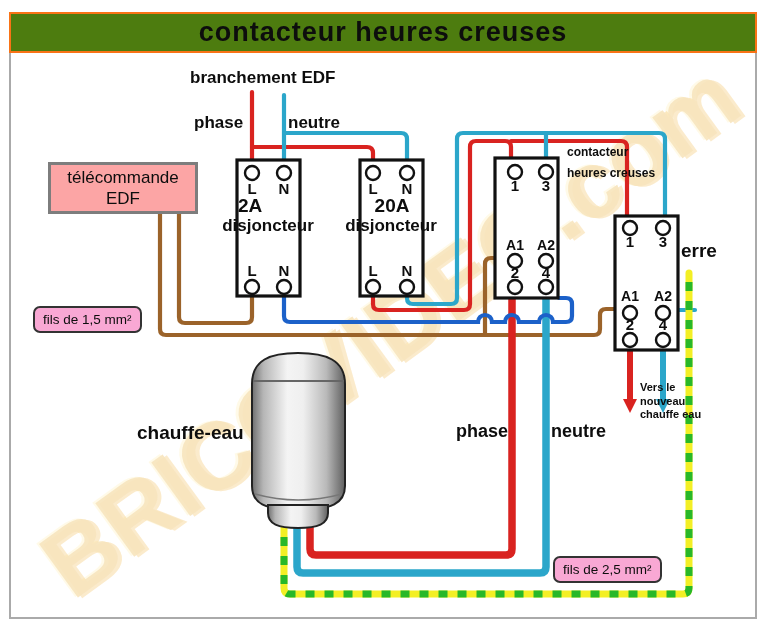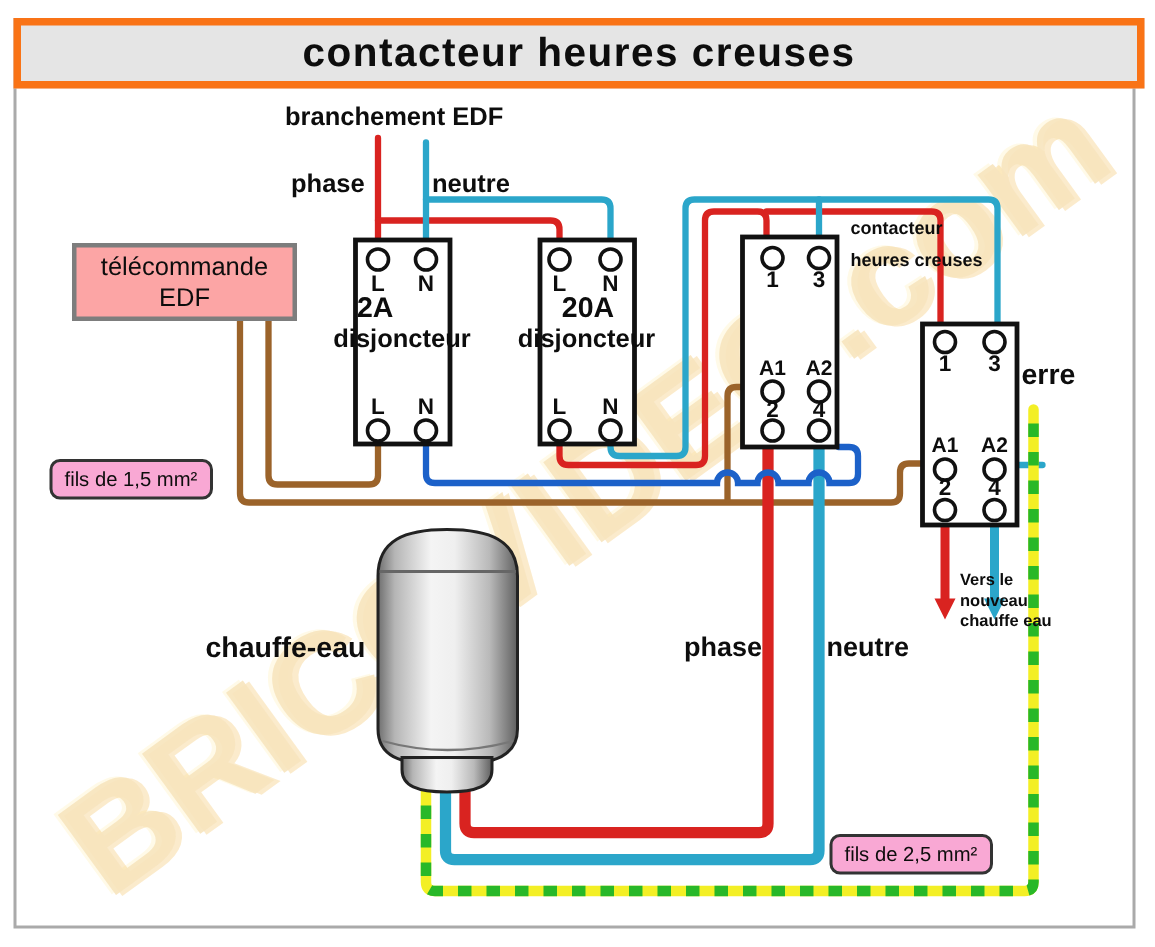--- a/index.html
+++ b/index.html
@@ -7,22 +7,22 @@
         font-family:"Liberation Sans",sans-serif;color:#0d0d0d;}
   
   .watermark{position:absolute;left:390px;top:330px;transform:translate(-50%,-50%) rotate(-36deg);
         font-size:96px;font-weight:bold;white-space:nowrap;z-index:1;
         color:rgba(247,228,190,0.9);
         text-shadow:3px 3px 0 rgba(244,198,110,0.35), -2px -2px 0 rgba(255,250,230,0.9);}
   svg.diagram{position:absolute;left:0;top:0;z-index:2;}
   .labels{position:absolute;left:0;top:0;width:770px;height:631px;z-index:3;pointer-events:none;}
   
   .frame{position:absolute;left:9px;top:12px;width:744px;height:603px;border:2px solid #aaa;}
-  .title-strip{position:absolute;left:9px;top:12px;width:744px;height:37px;border:5px solid #f97316;
-        background:#e5e5e5;display:flex;align-items:center;justify-content:center;}
+  .title-strip{position:absolute;left:9px;top:12px;width:744px;height:37px;border:2px solid #f97316;
+        background:#4d7c0f;display:flex;align-items:center;justify-content:center;}
   .title{font-size:27px;font-weight:600;letter-spacing:1px;}
   .lbl{position:absolute;white-space:nowrap;font-weight:bold;}
   .telecommande-box{position:absolute;left:48px;top:162px;width:144px;height:46px;border:3px solid #7d7d7d;
         background:#fca5a5;display:flex;flex-direction:column;align-items:center;justify-content:center;
         font-size:17px;line-height:21px;}
   .note-box{position:absolute;border:2px solid #333;border-radius:7px;background:#f9a8d4;
         font-size:13.5px;padding:4px 8px;}
   .dest{font-size:11px;font-weight:bold;line-height:13.5px;margin-left:24px;}
   
   .w{fill:none;stroke-linecap:round;}

